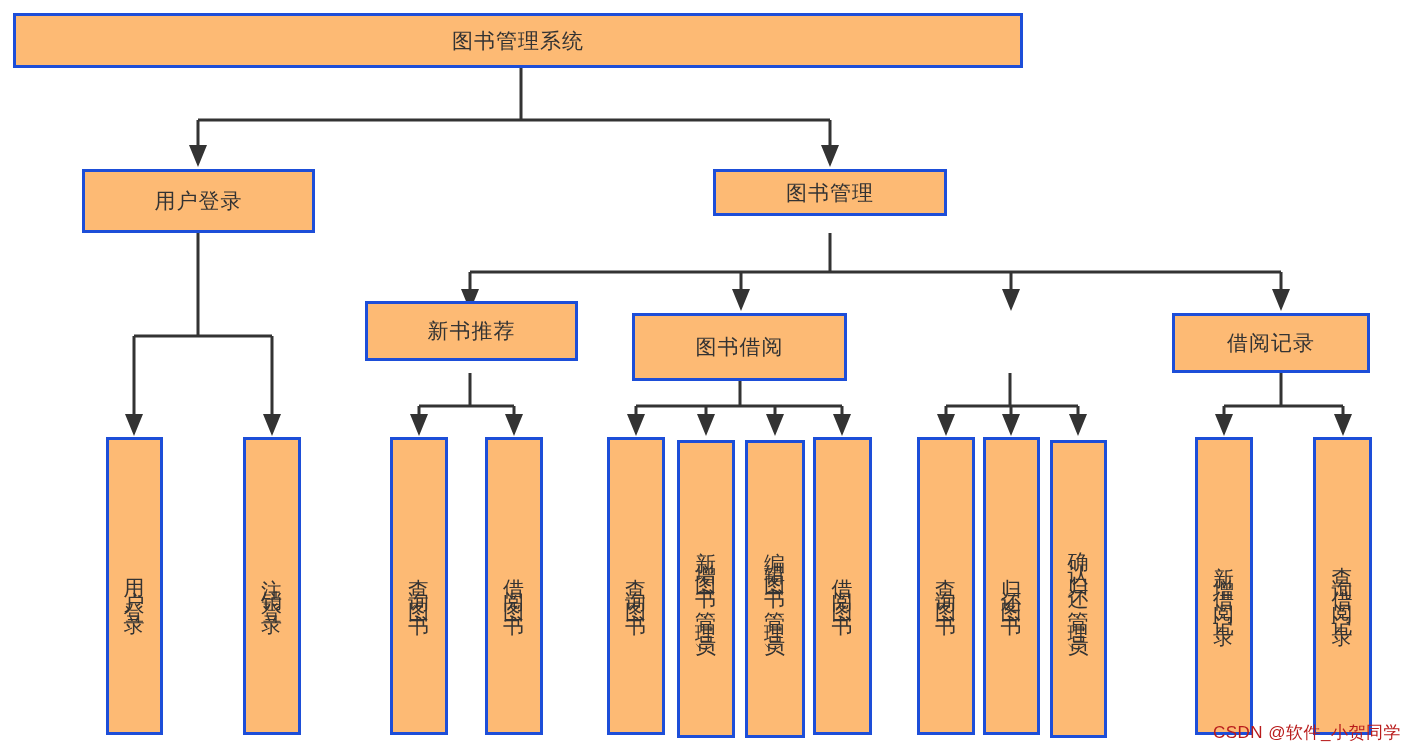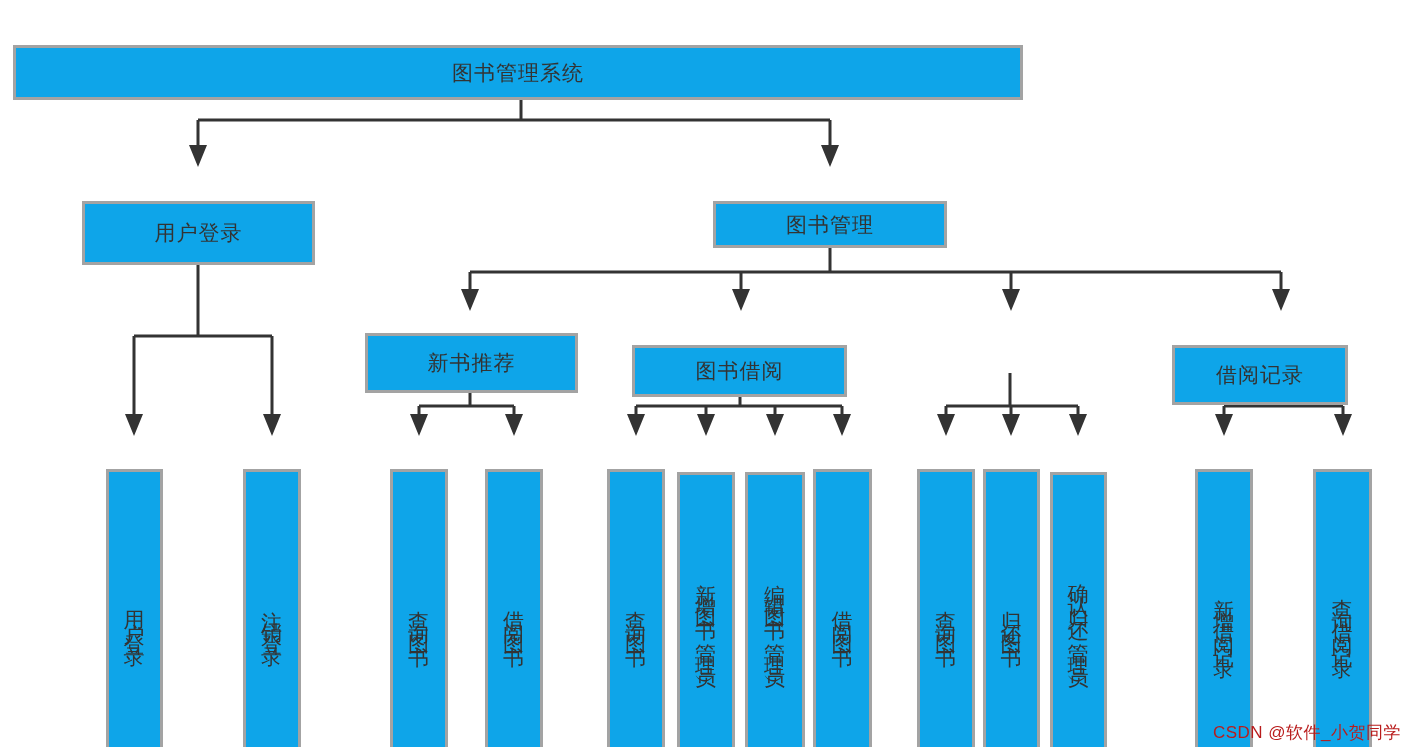--- a/index.html
+++ b/index.html
@@ -18,30 +18,29 @@
   .wires {
     position: absolute;
     left: 0;
     top: 0;
     width: 1405px;
     height: 747px;
   }
   .box {
     position: absolute;
     box-sizing: border-box;
-    background: #0ea5e9;
-    border: 3px solid #a3a3a3;
+    background: #fdba74;
+    border: 3px solid #1d4ed8;
     color: #333333;
     display: grid;
     place-items: center;
     font-size: 21px;
     letter-spacing: 1px;
     line-height: 1.2;
     white-space: nowrap;
-    margin-top: 32px;
   }
   .leaf .vtext {
     writing-mode: vertical-rl;
     text-orientation: mixed;
     letter-spacing: 12px;
     font-size: 21px;
     line-height: 1.1;
   }
   .watermark {
     position: absolute;
@@ -97,24 +96,24 @@
   <div class="box" style="left:82px; top:169px; width:233px; height:64px;">
     <span>用户登录</span>
   </div>
   <div class="box" style="left:713px; top:169px; width:234px; height:47px;">
     <span>图书管理</span>
   </div>
 
   <div class="box" style="left:365px; top:301px; width:213px; height:60px;text-align:center;">
     <span>新书推荐</span>
   </div>
-  <div class="box" style="left:632px; top:313px; width:215px; height:52px;">
+  <div class="box" style="left:632px; top:313px; width:215px; height:68px;">
     <span>图书借阅</span>
   </div>
-  <div class="box" style="left:1172px; top:313px; width:176px; height:60px;">
+  <div class="box" style="left:1172px; top:313px; width:198px; height:60px;">
     <span>借阅记录</span>
   </div>
 
   <div class="box leaf" style="left:106px; top:437px; width:57px; height:298px;">
     <span class="vtext">用户登录</span>
   </div>
   <div class="box leaf" style="left:243px; top:437px; width:58px; height:298px;">
     <span class="vtext">注销登录</span>
   </div>
 

